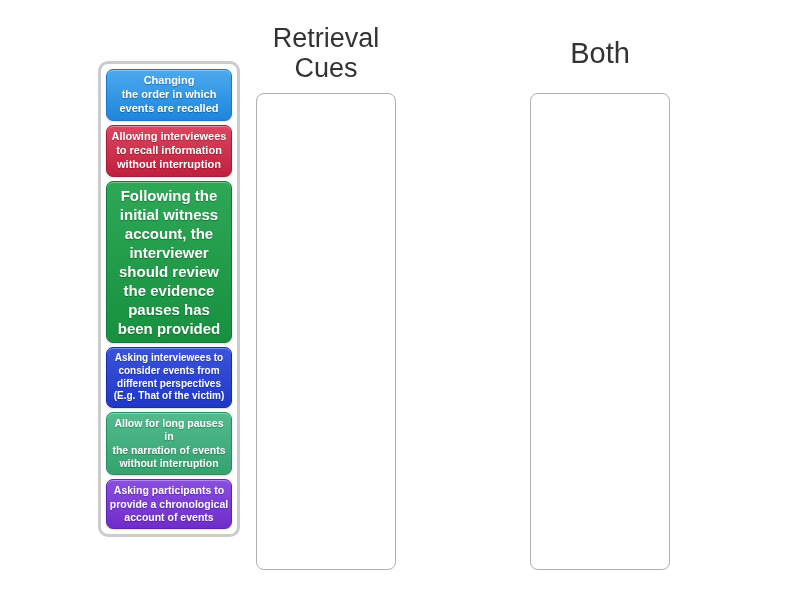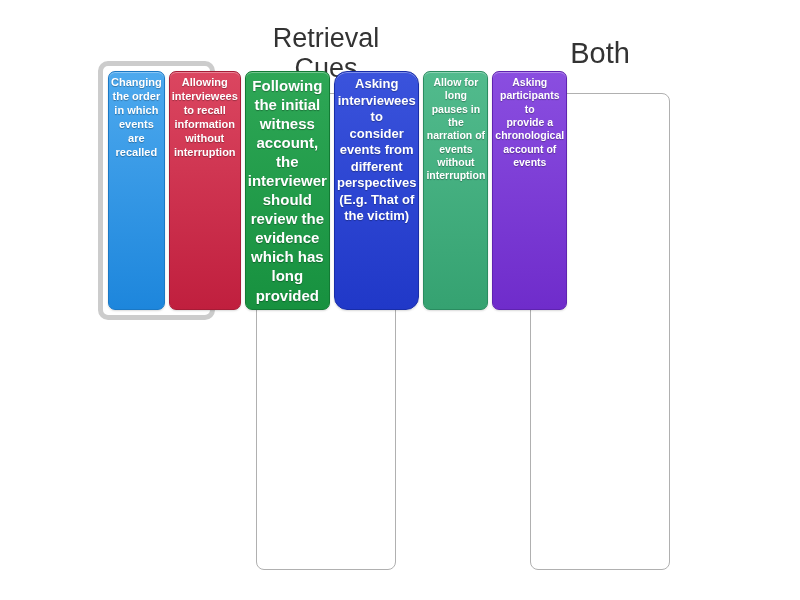--- a/index.html
+++ b/index.html
@@ -11,28 +11,28 @@
     height: 600px;
     background: #ffffff;
     font-family: "Liberation Sans", sans-serif;
     position: relative;
     overflow: hidden;
   }
   .tray {
     position: absolute;
     left: 98px;
     top: 61px;
-    width: 117px;
+    width: 142px;
     box-sizing: border-box;
     background: #ffffff;
-    border: 5px solid #701a75;
+    border: 3px solid #701a75;
     border-radius: 10px;
     padding: 5px;
     display: flex;
-    flex-direction: row;
+    flex-direction: column;
     gap: 4px;
   }
   .card {
     box-sizing: border-box;
     width: 100%;
     border: 1px solid;
     border-radius: 7px;
     color: #ffffff;
     font-weight: bold;
     text-align: center;
@@ -95,23 +95,23 @@
     </div>
     <div class="card" style="background: linear-gradient(rgb(219, 70, 96) 0%, rgb(192, 31, 62) 100%); border-color: rgb(165, 28, 54); font-size: 11px; color: rgb(255, 255, 255);">
       <div class="card-line">Allowing interviewees</div>
       <div class="card-line">to recall information</div>
       <div class="card-line">without interruption</div>
     </div>
     <div class="card" style="background: linear-gradient(rgb(46, 167, 86) 0%, rgb(23, 145, 63) 100%); border-color: rgb(18, 122, 52); font-size: 15px; color: rgb(255, 255, 255);">
       <div class="card-line">Following the initial witness</div>
       <div class="card-line">account, the interviewer</div>
       <div class="card-line">should review the evidence</div>
-      <div class="card-line">which has long provided</div>
+      <div class="card-line">pauses has been provided</div>
     </div>
-    <div class="card" style="background: linear-gradient(rgb(58, 83, 220) 0%, rgb(32, 56, 200) 100%); border-color: rgb(24, 45, 168); font-size: 13px; color: rgb(255, 255, 255); border-radius: 13px;">
+    <div class="card" style="background: linear-gradient(rgb(58, 83, 220) 0%, rgb(32, 56, 200) 100%); border-color: rgb(24, 45, 168); font-size: 10px; color: rgb(255, 255, 255);">
       <div class="card-line">Asking interviewees to</div>
       <div class="card-line">consider events from</div>
       <div class="card-line">different perspectives</div>
       <div class="card-line">(E.g. That of the victim)</div>
     </div>
     <div class="card" style="background: linear-gradient(rgb(82, 187, 141) 0%, rgb(53, 162, 113) 100%); border-color: rgb(42, 140, 96); font-size: 10.5px; color: rgb(255, 255, 255);">
       <div class="card-line">Allow for long pauses in</div>
       <div class="card-line">the narration of events</div>
       <div class="card-line">without interruption</div>
     </div>

